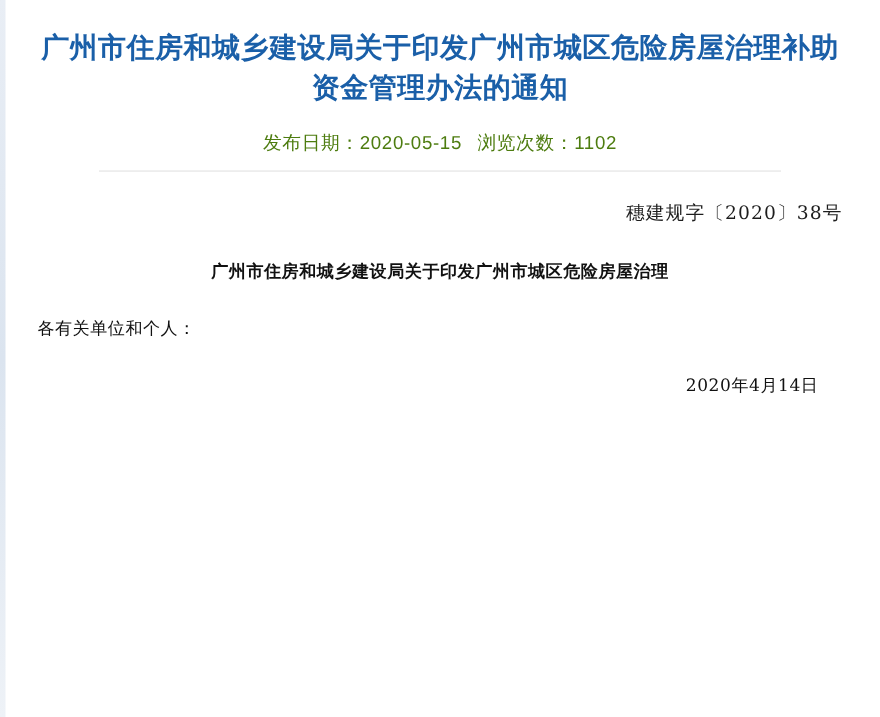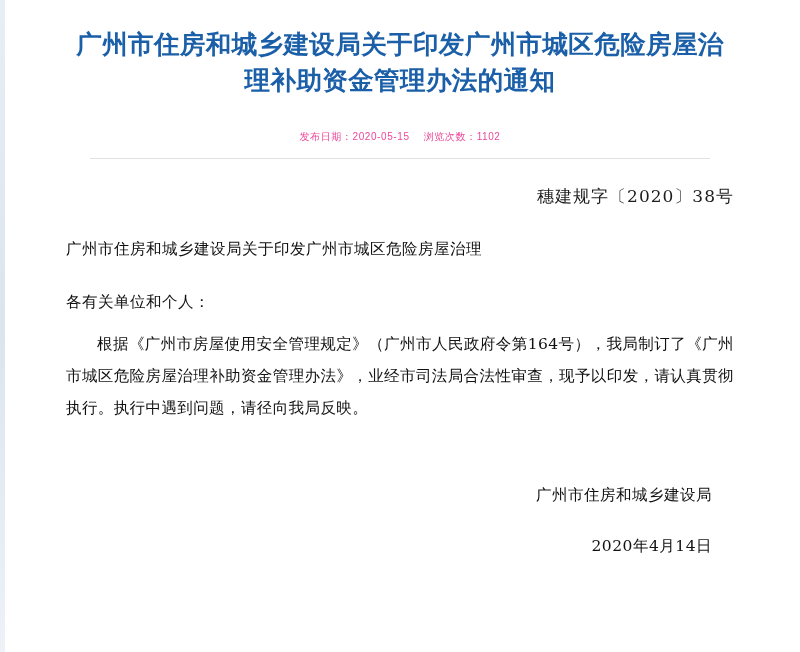--- a/index.html
+++ b/index.html
@@ -24,38 +24,38 @@
   .left-accent {
     position: absolute;
     left: 0;
     top: 0;
     width: 5px;
     height: 652px;
     background: linear-gradient(to bottom, #e9eef5 0%, #dbe4ef 50%, #eef2f7 100%);
   }
   .content {
     position: relative;
-    padding: 0 66px;
+    padding: 0 34px;
   }
   .doc-title {
     margin: 0;
     padding-top: 26px;
     text-align: center;
     color: #1a5fa8;
     font-family: "DejaVu Sans", "Liberation Sans", sans-serif;
     font-weight: bold;
     font-size: 25.5px;
     line-height: 1.42;
     letter-spacing: 0.4px;
   }
   .meta {
-    margin-top: 32px;
+    margin-top: 20px;
     text-align: center;
-    color: #ec4899;
-    font-size: 10px;
+    color: #4d7c0f;
+    font-size: 17px;
     letter-spacing: 0.6px;
   }
   .meta .sep {
     display: inline-block;
     width: 14px;
   }
   .divider {
     margin: 14px auto 0 auto;
     width: 620px;
     height: 1px;
@@ -64,23 +64,23 @@
   .doc-number {
     margin-top: 26px;
     text-align: right;
     font-family: "DejaVu Serif", "Liberation Serif", serif;
     font-size: 17px;
     color: #1d1d1d;
     letter-spacing: 1px;
   }
   .sub-title {
     margin-top: 26px;
-    text-align: left;
+    text-align: center;
     font-family: "DejaVu Serif", "Liberation Serif", serif;
-    font-weight: normal;
+    font-weight: bold;
     font-size: 15.5px;
     color: #111111;
     line-height: 2.0;
     letter-spacing: 0.5px;
   }
   .sub-title .line2 {
     display: block;
     margin-top: 14px;
   }
   .salutation {
@@ -137,20 +137,18 @@
     <div class="divider"></div>
 
     <div class="doc-number">穗建规字〔2020〕38号</div>
 
     <div class="sub-title">
       <span>广州市住房和城乡建设局关于印发广州市城区危险房屋治理</span>
     </div>
 
     <div class="salutation">各有关单位和个人：</div>
 
-    <div class="body-para">根据《广州市房屋使用安全管理规定》（广州市人民政府令第164号），我局制订了《广州市城区危险房屋治理补助资金管理办法》，业经市司法局合法性审查，现予以印发，请认真贯彻执行。执行中遇到问题，请径向我局反映。</div>
 
-    <div class="signature">广州市住房和城乡建设局</div>
 
     <div class="sign-date">2020年4月14日</div>
 
   </div>
 </div>
 
 </body></html>

